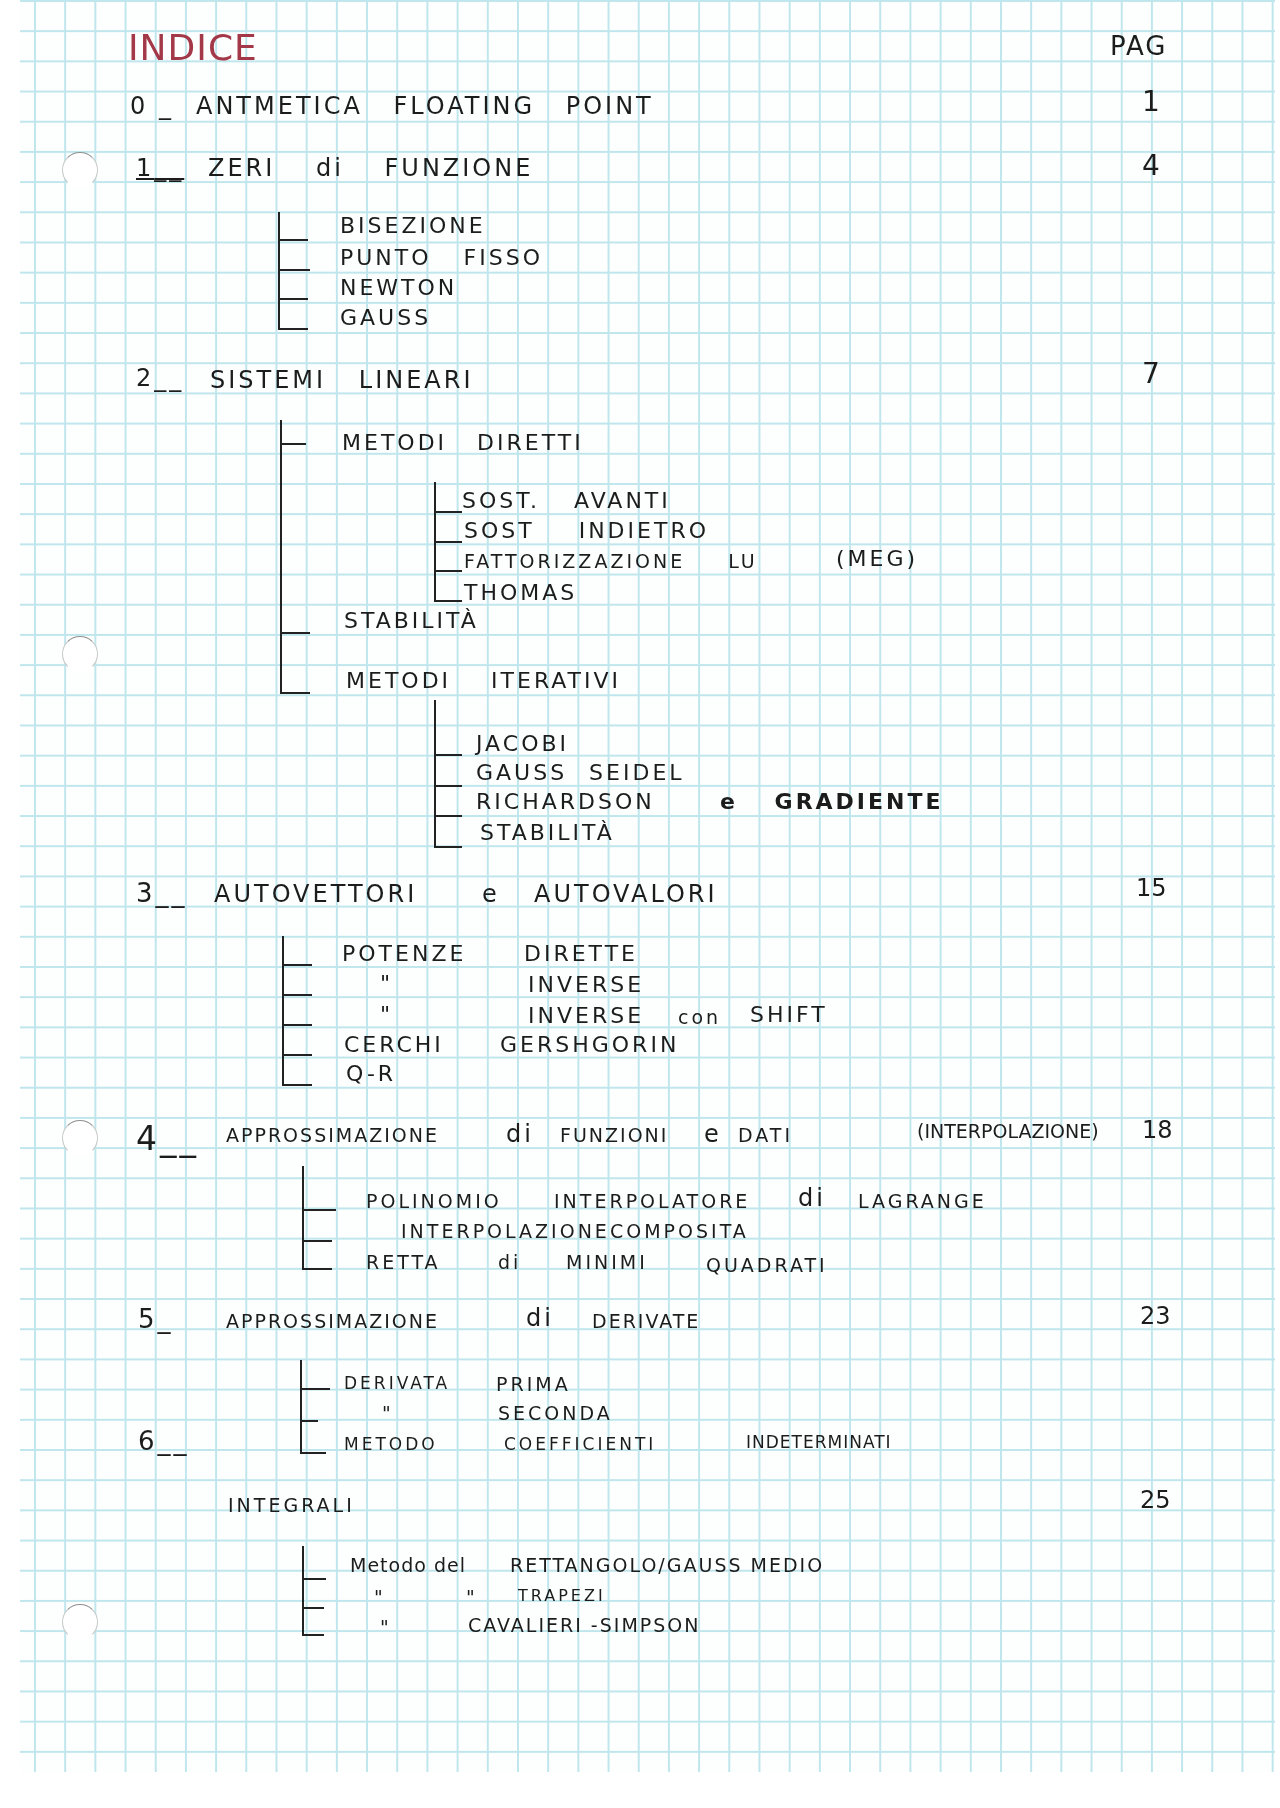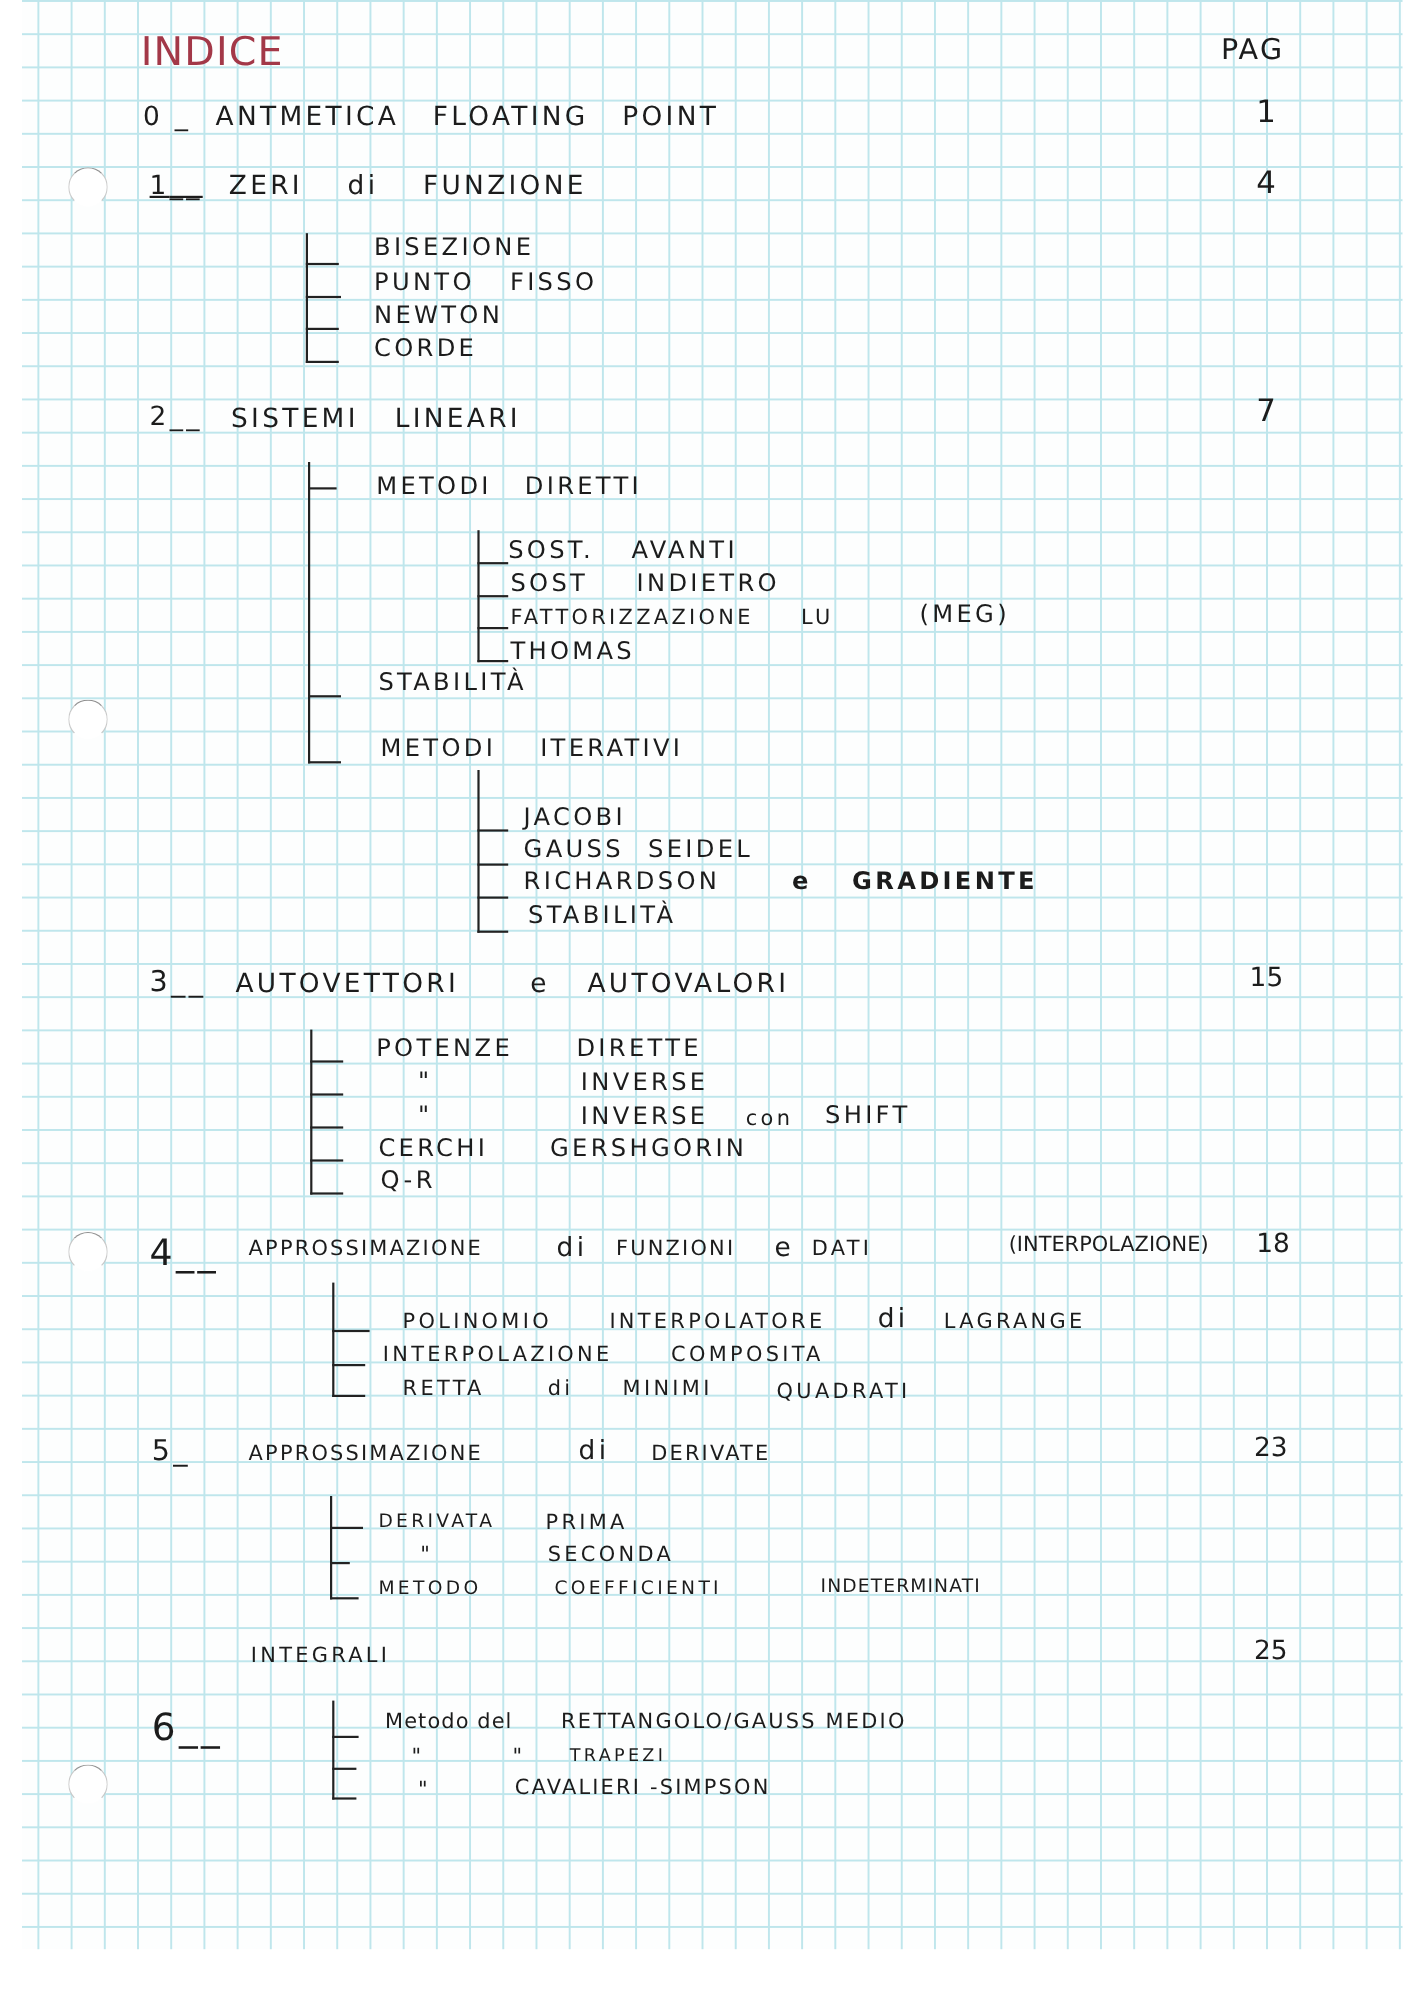--- a/index.html
+++ b/index.html
@@ -60,21 +60,21 @@
 
     <div class="vline" style="left:258px;top:212px;height:118px;"></div>
     <div class="hline" style="left:258px;top:239px;width:30px;"></div>
     <div class="hline" style="left:258px;top:269px;width:32px;"></div>
     <div class="hline" style="left:258px;top:298px;width:30px;"></div>
     <div class="hline" style="left:258px;top:328px;width:30px;"></div>
 
     <div class="t sub" style="left:320px;top:215px;">BISEZIONE</div>
     <div class="t sub" style="left:320px;top:247px;word-spacing:22px;">PUNTO FISSO</div>
     <div class="t sub" style="left:320px;top:277px;">NEWTON</div>
-    <div class="t sub" style="left:320px;top:307px;">CORDE</div>
+    <div class="t sub" style="left:320px;top:307px;">GAUSS</div>
   </div>
 
   <div>
     <div class="t sec" style="left:116px;top:366px;"><span>2</span>__</div>
     <div class="t sec" style="left:190px;top:368px;word-spacing:22px;">SISTEMI LINEARI</div>
     <div class="t pg" style="left:1122px;top:360px;">7</div>
 
     <div class="vline" style="left:260px;top:420px;height:274px;"></div>
     <div class="hline" style="left:260px;top:443px;width:26px;"></div>
     <div class="hline" style="left:260px;top:632px;width:30px;"></div>
@@ -149,21 +149,21 @@
 
     <div class="vline" style="left:282px;top:1166px;height:104px;"></div>
     <div class="hline" style="left:282px;top:1209px;width:34px;"></div>
     <div class="hline" style="left:282px;top:1240px;width:30px;"></div>
     <div class="hline" style="left:282px;top:1268px;width:30px;"></div>
 
     <div class="t sm" style="left:346px;top:1192px;">POLINOMIO</div>
     <div class="t sm" style="left:534px;top:1192px;">INTERPOLATORE</div>
     <div class="t sec" style="left:778px;top:1186px;">di</div>
     <div class="t sm" style="left:838px;top:1192px;">LAGRANGE</div>
-    <div class="t sm" style="left:328px;top:1222px;">INTERPOLAZIONE</div>
+    <div class="t sm" style="left:346px;top:1222px;padding-left:35px;">INTERPOLAZIONE</div>
     <div class="t sm" style="left:590px;top:1222px;">COMPOSITA</div>
     <div class="t sm" style="left:346px;top:1253px;">RETTA</div>
     <div class="t sm" style="left:478px;top:1253px;">di</div>
     <div class="t sm" style="left:546px;top:1253px;">MINIMI</div>
     <div class="t sm" style="left:686px;top:1256px;">QUADRATI</div>
   </div>
 
   <div>
     <div class="t sec" style="left:118px;top:1306px;font-size:26px;"><span>5</span>_</div>
     <div class="t sm" style="left:206px;top:1312px;letter-spacing:2px;">APPROSSIMAZIONE</div>
@@ -179,21 +179,21 @@
     <div class="t sm" style="left:324px;top:1375px;font-size:17px;">DERIVATA</div>
     <div class="t sm" style="left:476px;top:1375px;">PRIMA</div>
     <div class="t sm" style="left:362px;top:1404px;">"</div>
     <div class="t sm" style="left:478px;top:1404px;">SECONDA</div>
     <div class="t sm" style="left:324px;top:1436px;font-size:17px;">METODO</div>
     <div class="t sm" style="left:484px;top:1436px;font-size:17px;">COEFFICIENTI</div>
     <div class="t sm" style="left:726px;top:1434px;font-size:17px;letter-spacing:1px;">INDETERMINATI</div>
   </div>
 
   <div>
-    <div class="t sec" style="left:118px;top:1554px;font-size:34px;"><span>6</span>__</div>
+    <div class="t sec" style="left:118px;top:1428px;font-size:26px;"><span>6</span>__</div>
     <div class="t sm" style="left:208px;top:1496px;letter-spacing:3px;">INTEGRALI</div>
     <div class="t pg" style="left:1120px;top:1488px;font-size:24px;">25</div>
 
     <div class="vline" style="left:282px;top:1546px;height:90px;"></div>
     <div class="hline" style="left:282px;top:1578px;width:24px;"></div>
     <div class="hline" style="left:282px;top:1607px;width:22px;"></div>
     <div class="hline" style="left:282px;top:1634px;width:22px;"></div>
 
     <div class="t sm" style="left:330px;top:1556px;letter-spacing:1px;">Metodo del</div>
     <div class="t sm" style="left:490px;top:1556px;letter-spacing:2px;">RETTANGOLO/GAUSS MEDIO</div>

